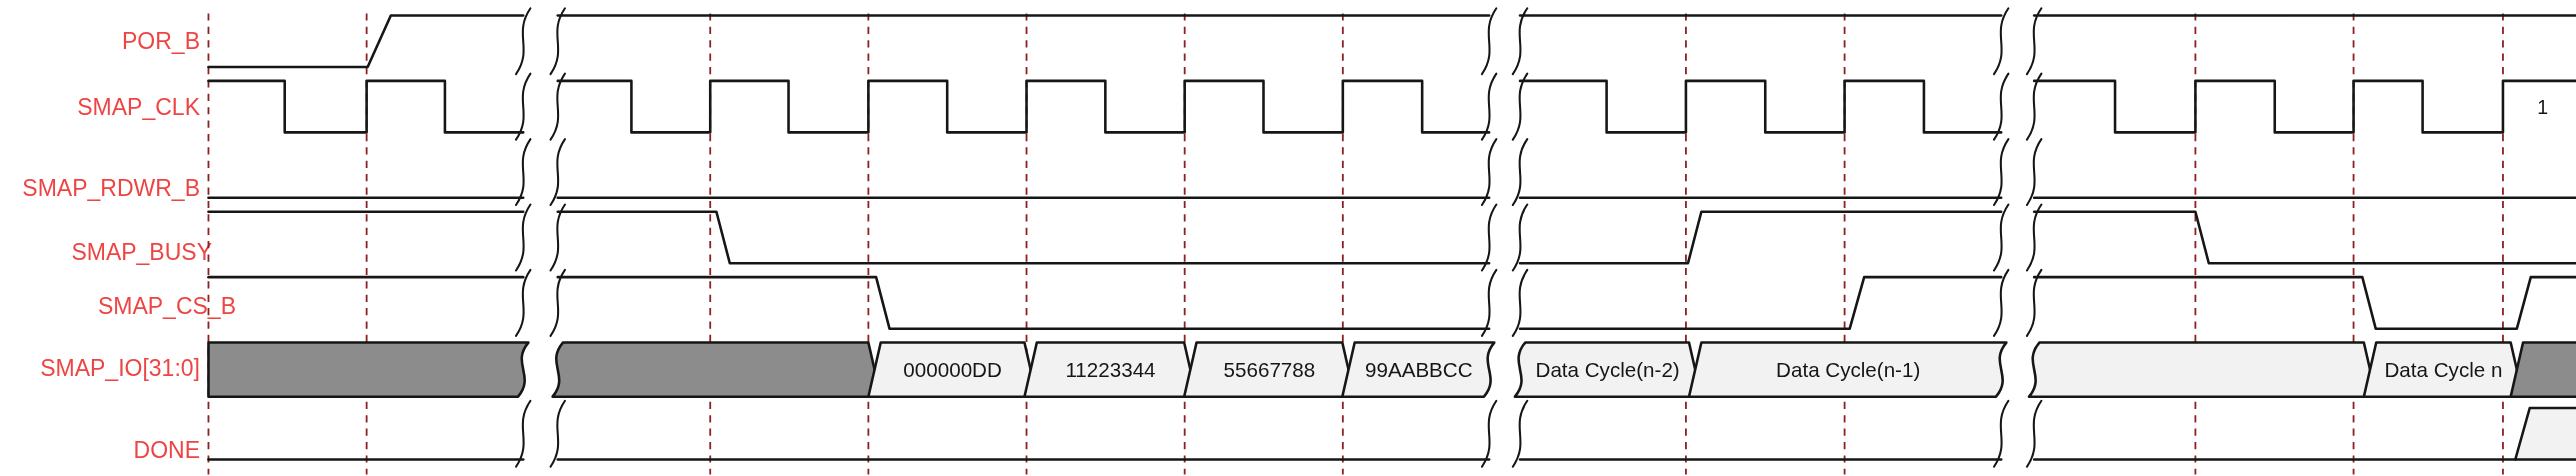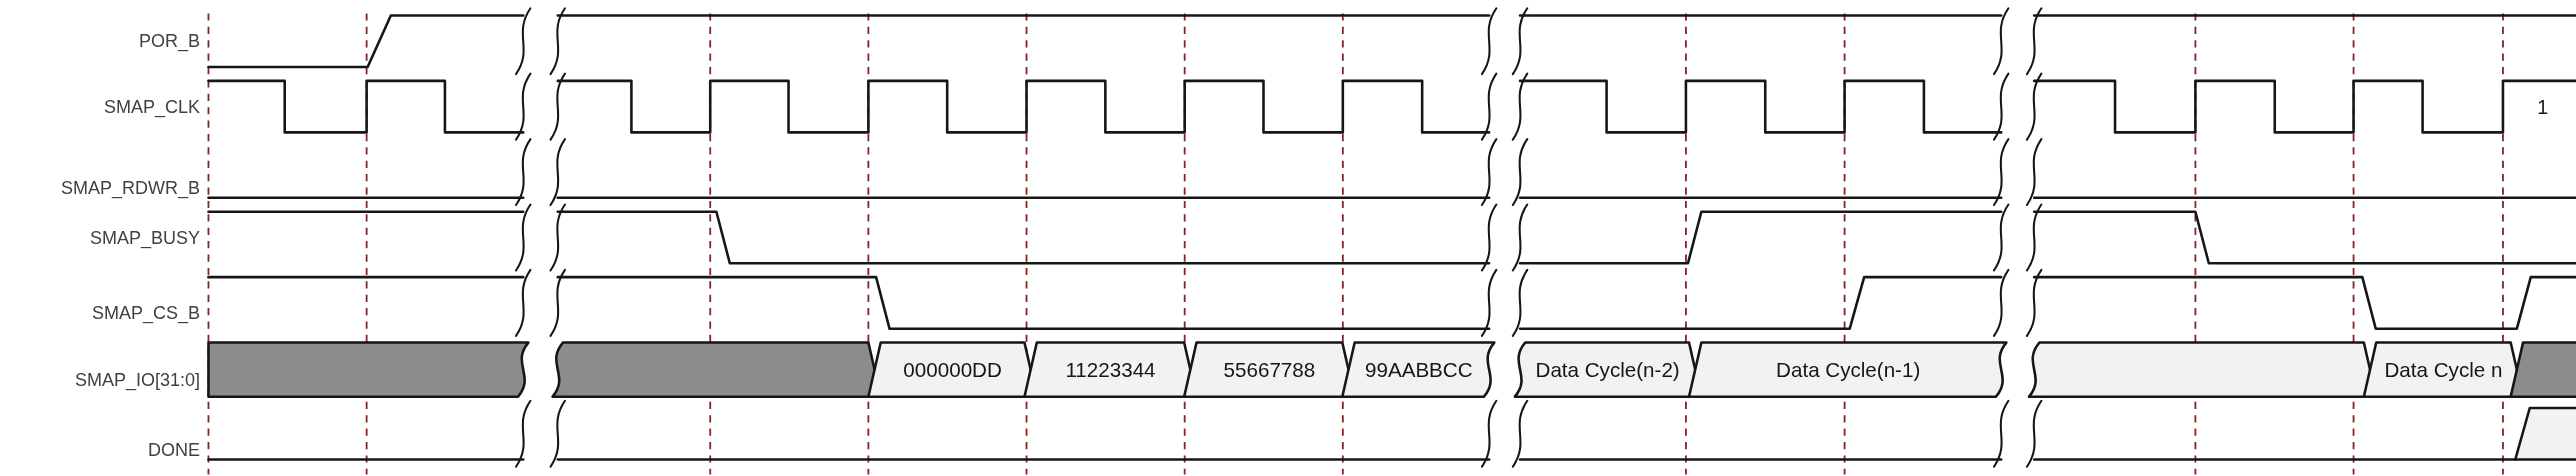--- a/index.html
+++ b/index.html
@@ -1,23 +1,23 @@
 <!DOCTYPE html>
 <html style="font-size:8.2px"><head>
 <meta charset="utf-8">
 <style>
   html,body{margin:0;padding:0;background:#ffffff;}
   .stage{position:relative;width:3020px;height:476px;background:#ffffff;
          font-family:"Liberation Sans",sans-serif;overflow:hidden;}
   #wave{position:absolute;left:0;top:0;}
   .sig-label{position:absolute;left:0;width:200px;text-align:right;
-             font-size:18px;color:#404040;height:32px;line-height:32px;
+             font-size:23px;color:#ef4444;height:32px;line-height:32px;
              white-space:nowrap;}
-  .lbl0{top:25px;} .lbl1{top:91px;} .lbl2{top:156px;margin-top:16px;} .lbl3{top:222px;}
-  .lbl4{top:297px;} .lbl5{top:364px;} .lbl6{top:418px;margin-top:16px;}
+  .lbl0{top:25px;} .lbl1{top:91px;} .lbl2{top:156px;margin-top:16px;} .lbl3{top:236px;padding-left:12px;}
+  .lbl4{top:290px;margin-left:36px;} .lbl5{top:352px;} .lbl6{top:418px;margin-top:16px;}
   svg text{font-family:"Liberation Sans",sans-serif;fill:#161616;}
 </style>
 </head>
 <body>
 
 <div class="stage">
   <div class="labels">
     <div class="sig-label lbl0">POR_B</div>
     <div class="sig-label lbl1">SMAP_CLK</div>
     <div class="sig-label lbl2">SMAP_RDWR_B</div>

